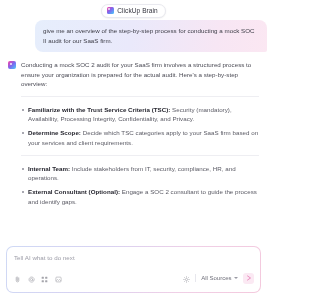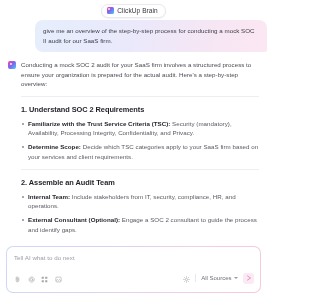--- a/index.html
+++ b/index.html
@@ -179,30 +179,28 @@
     </div>
 
     <div class="assistant">
       <span class="ai-avatar"></span>
       <div class="ai-body">
 
         <div class="intro">Conducting a mock SOC 2 audit for your SaaS firm involves a structured process to ensure your organization is prepared for the actual audit. Here's a step-by-step overview:</div>
 
         <div class="divider"></div>
         <div class="section">
-          <div class="sec-title">1. Understand SOC 2 Requirements</div>
           <ul class="bullets">
             <li><span class="lead">Familiarize with the Trust Service Criteria (TSC):</span><span> Security (mandatory), Availability, Processing Integrity, Confidentiality, and Privacy.</span></li>
             <li><span class="lead">Determine Scope:</span><span> Decide which TSC categories apply to your SaaS firm based on your services and client requirements.</span></li>
           </ul>
         </div>
 
         <div class="divider"></div>
         <div class="section">
-          <div class="sec-title">2. Assemble an Audit Team</div>
           <ul class="bullets">
             <li><span class="lead">Internal Team:</span><span> Include stakeholders from IT, security, compliance, HR, and operations.</span></li>
             <li><span class="lead">External Consultant (Optional):</span><span> Engage a SOC 2 consultant to guide the process and identify gaps.</span></li>
           </ul>
         </div>
 
       </div>
     </div>
   </div>
 

